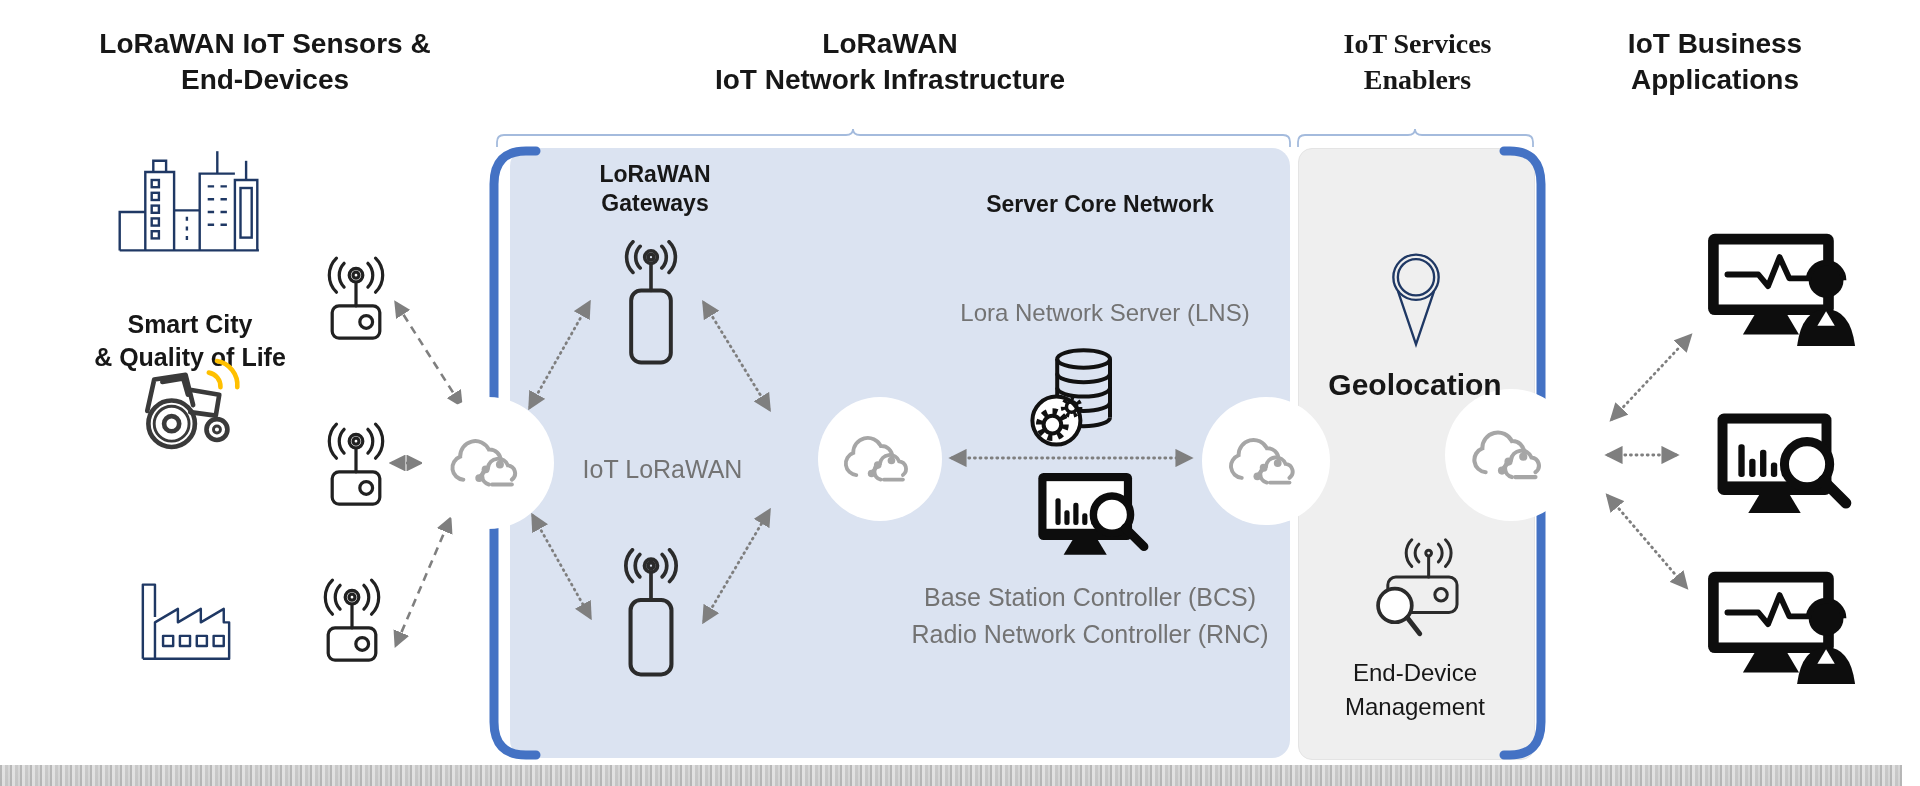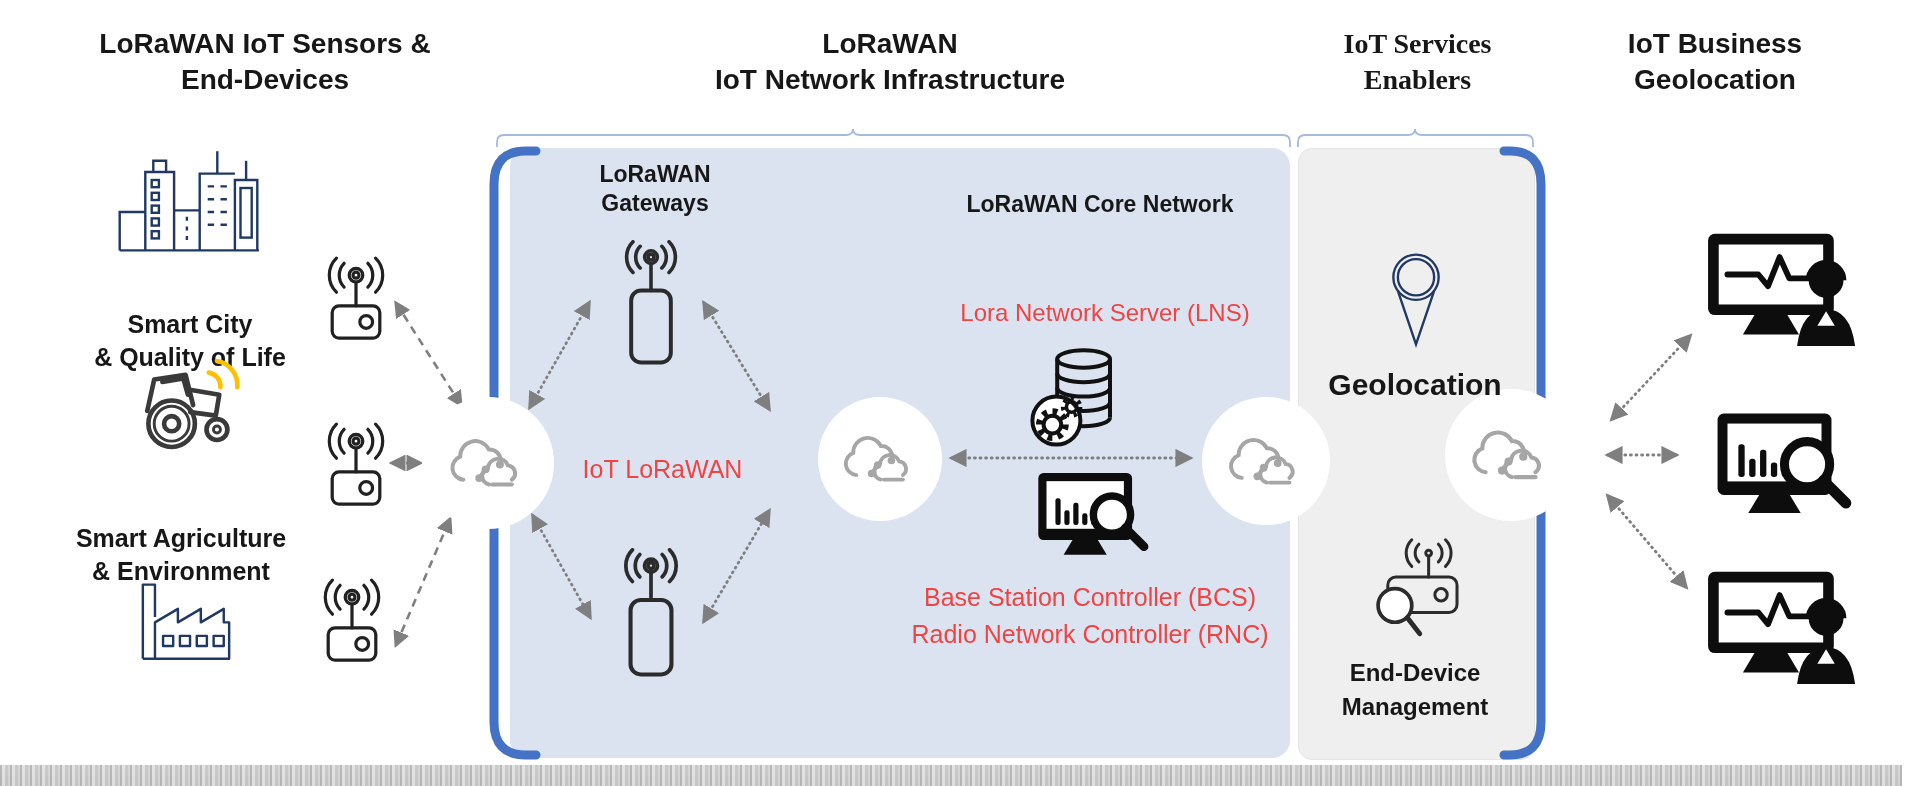--- a/index.html
+++ b/index.html
@@ -8,21 +8,21 @@
   .box{position:absolute;border-radius:18px;}
   .box.infra{left:510px;top:148px;width:780px;height:610px;background:#dbe3f1;}
   .box.enab{left:1298px;top:148px;width:235px;height:610px;background:#efefef;border:1px solid #e4e4e4;border-radius:14px;}
   .overlay{position:absolute;left:0;top:0;width:1920px;height:786px;pointer-events:none;}
   .cloud-circle{position:absolute;background:#ffffff;border-radius:50%;display:flex;align-items:center;justify-content:center;}
   .icon{position:absolute;}
   .lbl{position:absolute;text-align:center;white-space:pre-line;color:#171717;}
   .hdr{font-weight:700;font-size:28px;line-height:1.3;}
   .grp{font-weight:700;font-size:25px;line-height:1.3;margin-top:46px;}
   .bold22{font-weight:700;font-size:23px;line-height:1.25;}
-  .reg24{font-weight:400;font-size:25px;line-height:1.4;color:#ef4444;}
+  .reg24{font-weight:400;font-size:25px;line-height:1.4;color:#737373;}
   .bottom-strip{position:absolute;left:0;right:0;bottom:0;height:21px;
     background:repeating-linear-gradient(90deg, rgba(158,158,158,.55) 0 2px, rgba(232,232,232,.65) 2px 5px,
       rgba(186,186,186,.5) 5px 8px, rgba(214,214,214,.6) 8px 10px), linear-gradient(#d9d9d9,#cfcfcf);}
 </style>
 </head>
 <body>
 
 <div class="stage">
 
   <svg width="0" height="0" style="position:absolute">
@@ -92,21 +92,21 @@
     </defs>
   </svg>
 
   <div class="lbl hdr" style="left:60px;top:26px;width:410px;">LoRaWAN IoT Sensors &amp;
 End-Devices</div>
   <div class="lbl hdr" style="left:620px;top:26px;width:540px;">LoRaWAN
 IoT Network Infrastructure</div>
   <div class="lbl hdr" style="left:1300px;top:26px;width:235px;font-family:Liberation Serif, serif;">IoT Services
 Enablers</div>
   <div class="lbl hdr" style="left:1565px;top:26px;width:300px;">IoT Business
-Geolocation</div>
+Applications</div>
 
   <div class="box infra"></div>
   <div class="box enab"></div>
 
   <svg class="overlay" viewBox="0 0 1920 786">
     <defs>
       <marker id="ah" viewBox="0 0 10 10" refX="8" refY="5" markerWidth="6.5" markerHeight="6.5" orient="auto-start-reverse">
         <path d="M0,0 L10,5 L0,10 z" fill="#7f7f7f"></path>
       </marker>
     </defs>
@@ -192,22 +192,20 @@
         <path d="M66,46 L102,40 L110,68"></path>
         <path d="M116,60 L164,68 L158,104 L114,98"></path>
         <circle cx="82" cy="118" r="40"></circle>
         <circle cx="82" cy="118" r="30" stroke-width="5"></circle>
         <circle cx="82" cy="118" r="13"></circle>
         <circle cx="160" cy="128" r="18"></circle>
         <circle cx="160" cy="128" r="6" stroke-width="5"></circle>
       </g>
     </svg>
   </div>
-  <div class="lbl grp" style="left:26px;top:476px;width:310px;">Smart Agriculture
-&amp; Environment</div>
 
   <div class="icon" style="left:128px;top:572px;width:118px;height:96px;">
     <svg viewBox="0 0 175 125" width="118" height="96">
       <g fill="none" stroke="#1f3864" stroke-width="3.6" stroke-linejoin="round">
         <path d="M22,120 V10 H40 V58"></path>
         <path d="M40,120 V66 L74,46 V66 L108,46 V66 L142,46 V66 H150 V120 H22"></path>
         <rect x="52" y="86" width="15" height="15"></rect>
         <rect x="77" y="86" width="15" height="15"></rect>
         <rect x="102" y="86" width="15" height="15"></rect>
         <rect x="127" y="86" width="15" height="15"></rect>
@@ -238,21 +236,21 @@
         <use href="#sym-gateway"></use>
       </svg>
   </div>
   <div class="lbl reg24" style="left:570px;top:452px;width:185px;">IoT LoRaWAN</div>
   <div class="icon" style="left:609px;top:548px;width:84px;height:132px;">
     <svg width="84" height="132">
         <use href="#sym-gateway"></use>
       </svg>
   </div>
 
-  <div class="lbl bold22" style="left:950px;top:190px;width:300px;">LoRaWAN Core Network</div>
+  <div class="lbl bold22" style="left:950px;top:190px;width:300px;">Server Core Network</div>
   <div class="lbl reg24" style="left:920px;top:296px;width:370px;font-size:24px;">Lora Network Server (LNS)</div>
 
   <div class="icon" style="left:1025px;top:343px;width:102px;height:108px;">
     <svg viewBox="0 0 125 135" width="102" height="108">
       <g fill="none" stroke="#111111" stroke-width="5">
         <ellipse cx="72" cy="20" rx="33" ry="11"></ellipse>
         <path d="M39,20 V93 M105,20 V93"></path>
         <path d="M39,38 a33,11 0 0 0 66,0"></path>
         <path d="M39,56 a33,11 0 0 0 66,0"></path>
         <path d="M39,74 a33,11 0 0 0 66,0"></path>
@@ -294,21 +292,21 @@
         <path d="M85,7 A14,14 0 0 1 85,27"></path>
           <path d="M93,2 A21,21 0 0 1 93,32"></path>
         <path d="M74,22 V44"></path>
         <rect x="28" y="44" width="78" height="40" rx="9"></rect>
         <circle cx="88" cy="64" r="7"></circle>
       </g>
       <circle cx="36" cy="76" r="19" fill="#ffffff" stroke="#2b2b2b" stroke-width="4.2"></circle>
       <line x1="50" y1="90" x2="64" y2="108" stroke="#2b2b2b" stroke-width="5.5" stroke-linecap="round"></line>
     </svg>
   </div>
-  <div class="lbl" style="left:1315px;top:656px;width:200px;font-weight:700;font-size:24px;line-height:1.4;white-space:pre-line;">End-Device
+  <div class="lbl" style="left:1315px;top:656px;width:200px;font-weight:400;font-size:24px;line-height:1.4;white-space:pre-line;">End-Device
 Management</div>
 
   <div class="icon" style="left:1704px;top:230px;width:160px;height:118px;">
     <svg width="160" height="118">
         <use href="#sym-monitor-person"></use>
       </svg>
   </div>
   <div class="icon" style="left:1700px;top:410px;width:168px;height:113px;">
     <svg width="168" height="113">
         <use href="#sym-monitor-search"></use>

